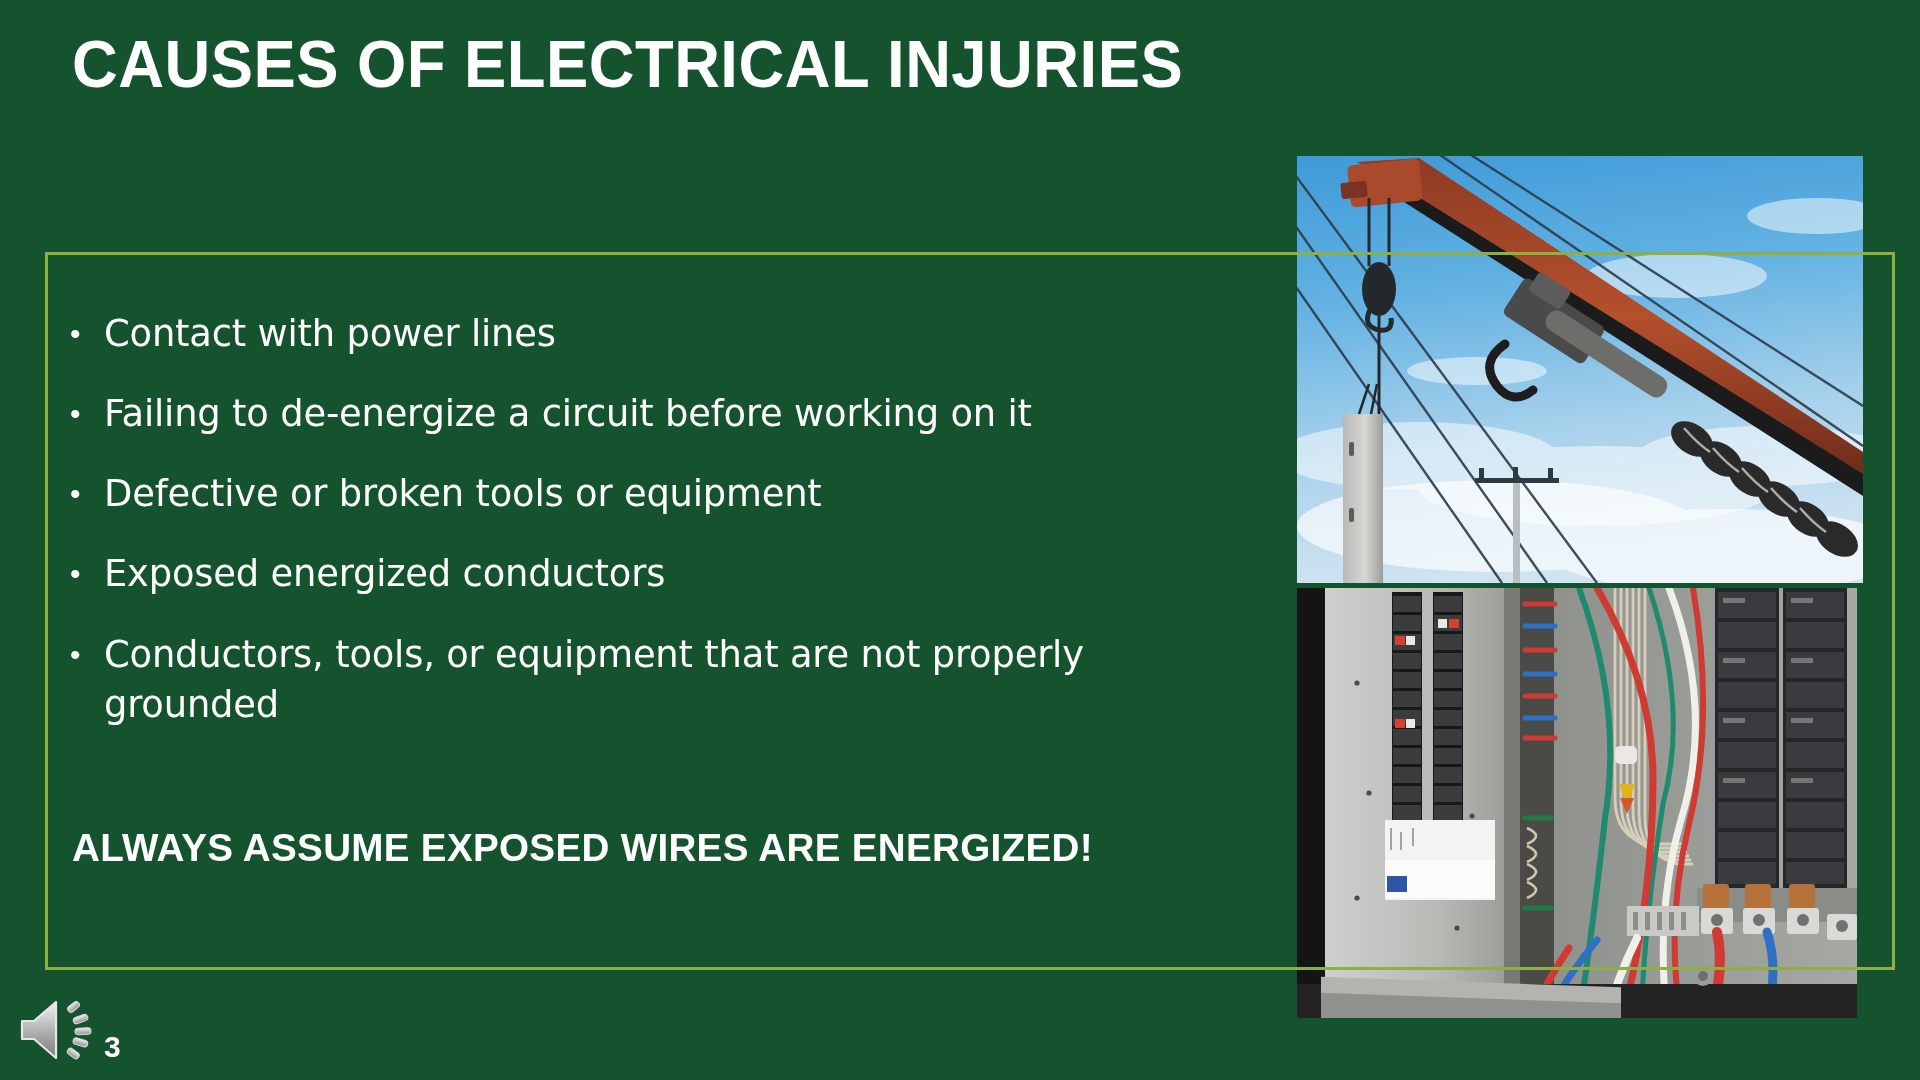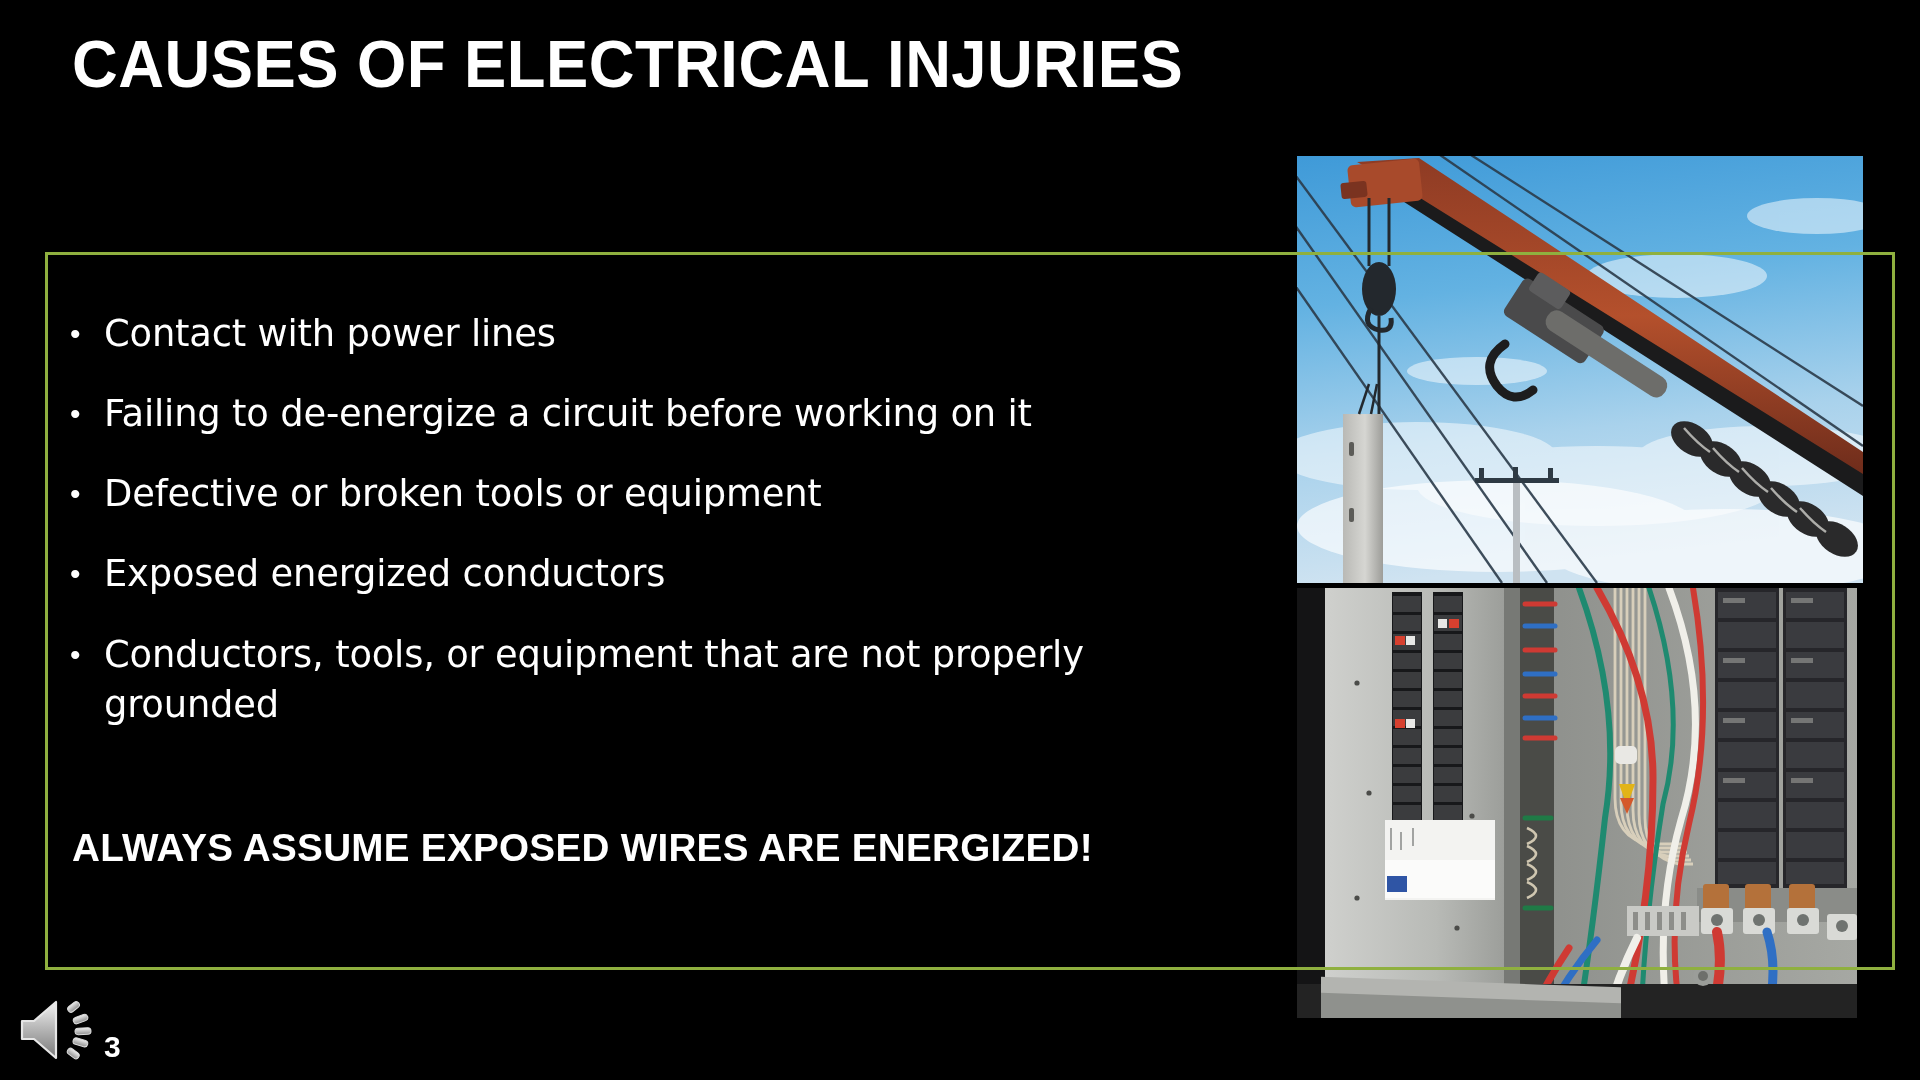--- a/index.html
+++ b/index.html
@@ -5,21 +5,21 @@
   * { margin:0; padding:0; box-sizing:border-box; }
   html, body {
     width:1920px; height:1080px;
     background:#1e1f1e;
     font-family:"Liberation Sans", sans-serif;
     overflow:hidden;
   }
   #slide {
     position:relative;
     width:1920px; height:1080px;
-    background:#000000;
+    background:#14532d;
   }
 
   
   #slide-title {
     position:absolute;
     left:72px; top:30px;
     width:1300px;
     color:#ffffff;
     font-family:"Liberation Sans Narrow","Liberation Sans",sans-serif;
     font-weight:bold;

